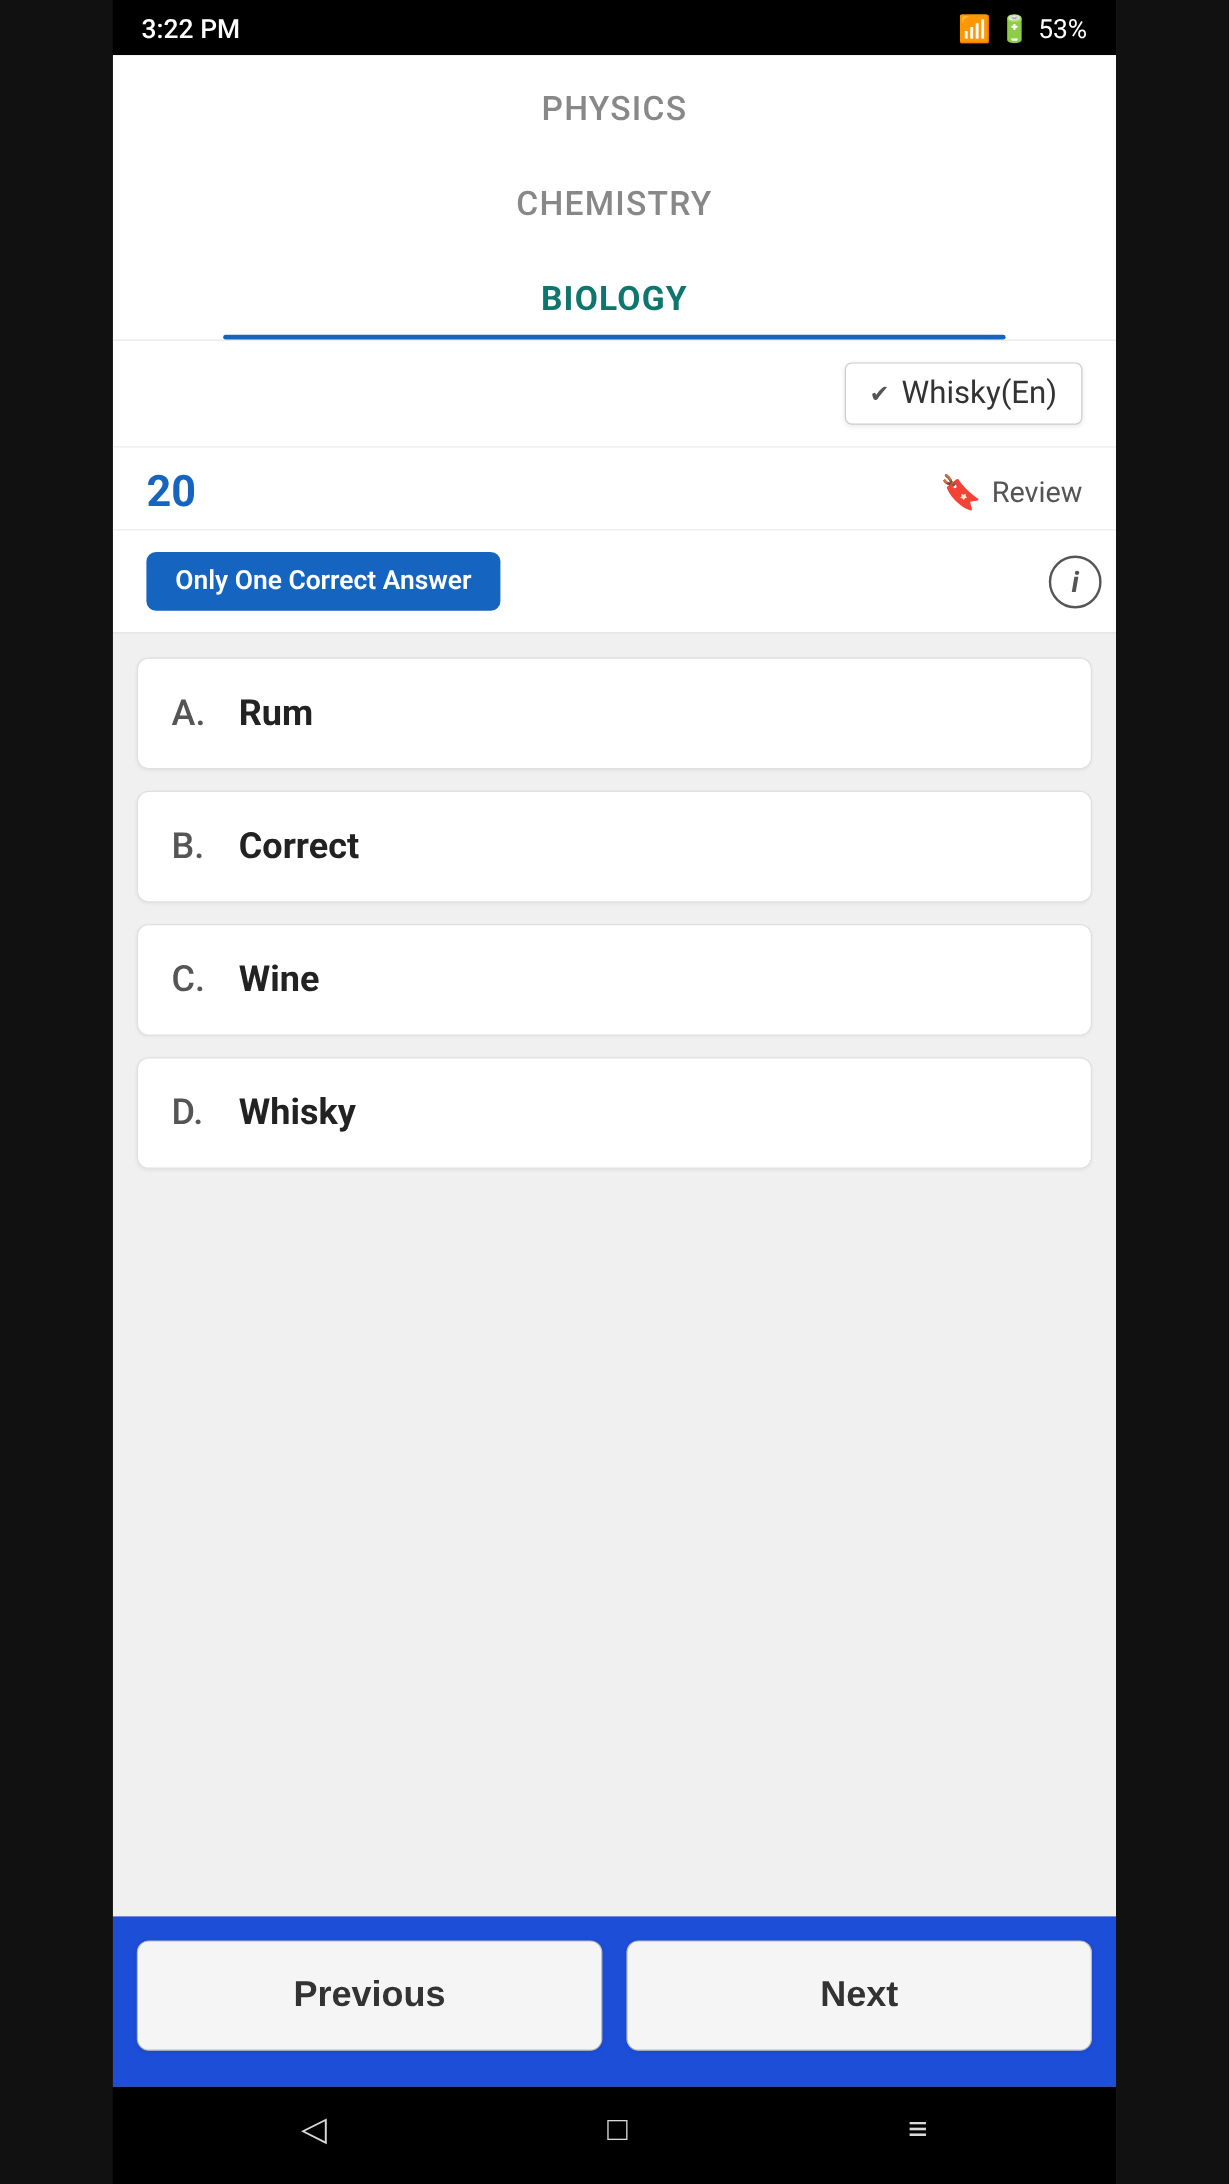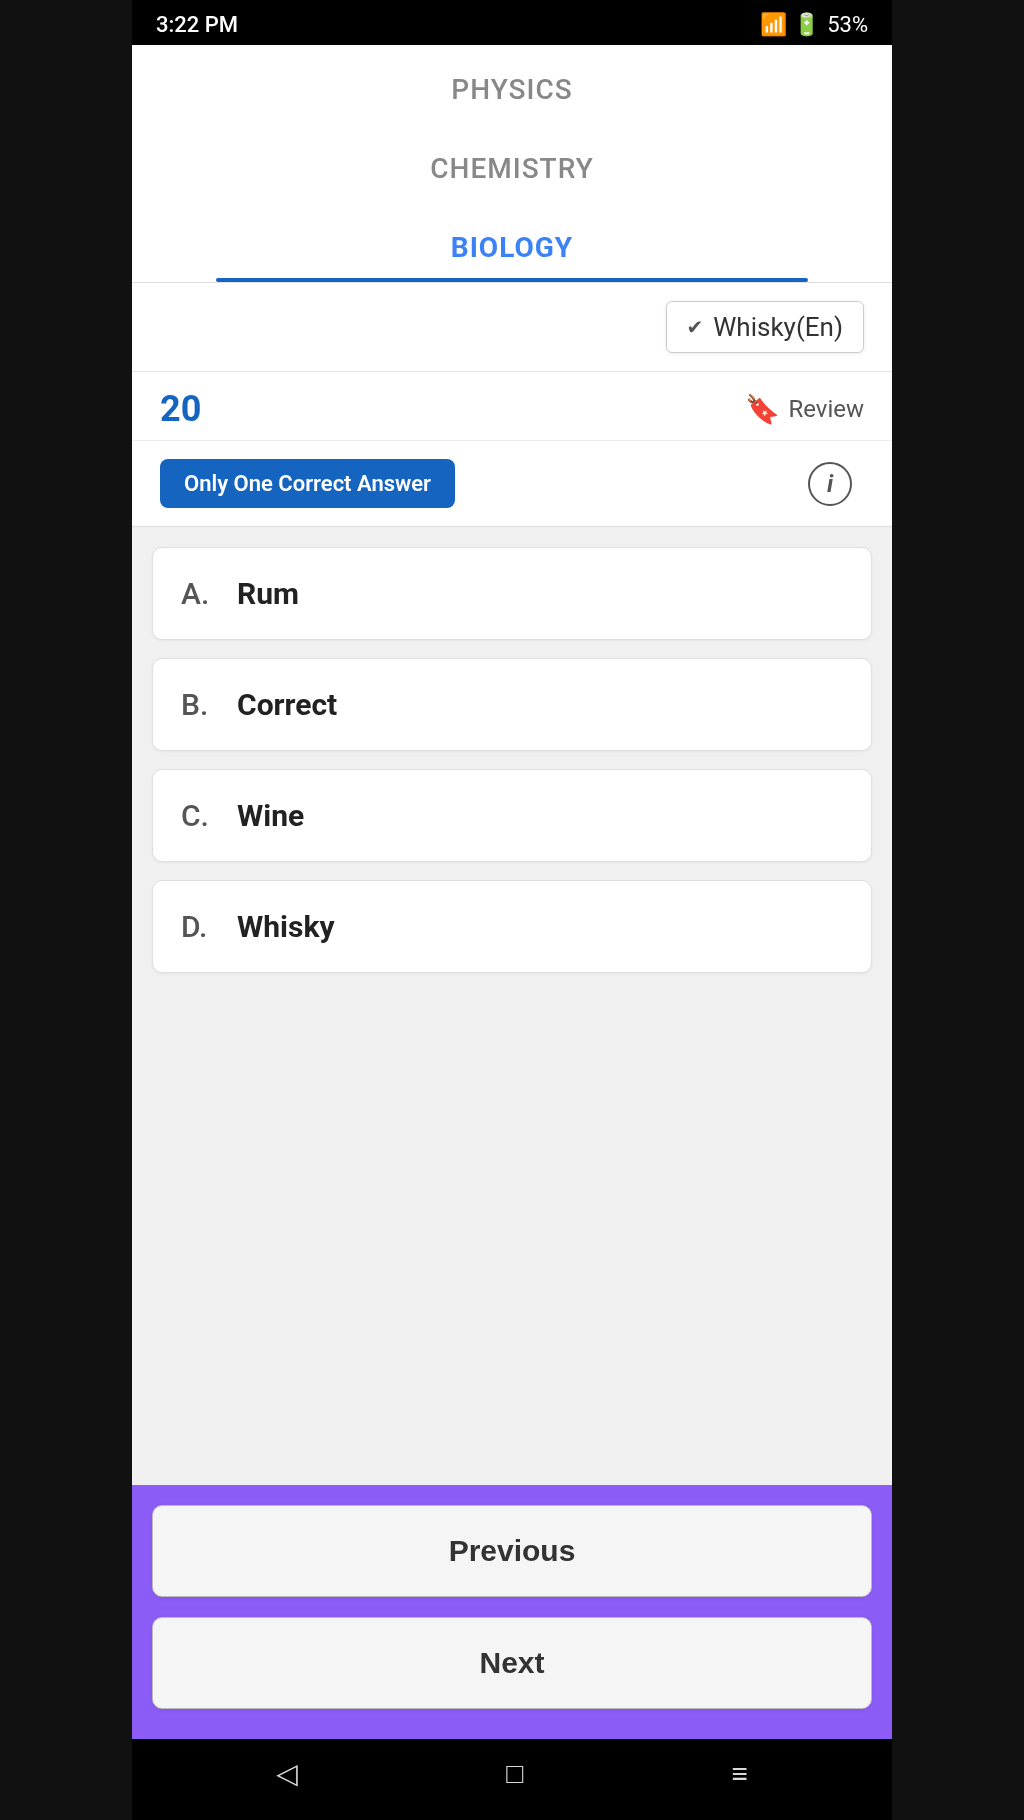--- a/index.html
+++ b/index.html
@@ -8,21 +8,21 @@
     body {
       background: #111;
       display: flex;
       justify-content: center;
       align-items: center;
       min-height: 100vh;
       font-family: 'Roboto', Arial, sans-serif;
     }
 
     .phone-frame {
-      width: 760px;
+      width: 836px;
       min-height: 1820px;
       background: #000;
       position: relative;
       display: flex;
       flex-direction: column;
       overflow: hidden;
     }
 
     .status-bar {
       background: #000;
@@ -68,21 +68,21 @@
       padding: 28px 10px 18px 10px;
       font-size: 28px;
       font-weight: 500;
       color: #888;
       cursor: pointer;
       position: relative;
       letter-spacing: 1px;
     }
 
     .tab-item.active {
-      color: #3b82f6;
+      color: #0f766e;
       font-weight: 700;
     }
 
     .tab-item.active::after {
       content: '';
       position: absolute;
       bottom: 0;
       left: 10%;
       width: 80%;
       height: 4px;
@@ -161,21 +161,21 @@
     .question-text strong {
       font-weight: 800;
     }
 
     
     .answer-type-row {
       background: #fff;
       display: flex;
       align-items: center;
       justify-content: space-between;
-      padding: 18px 40px 18px 28px;
+      padding: 18px 12px 18px 28px;
       border-top: 1px solid #ececec;
       gap: 28px;
     }
 
     .answer-type-badge {
       background: #1565C0;
       color: #fff;
       font-size: 22px;
       font-weight: 600;
       border-radius: 8px;
@@ -235,23 +235,23 @@
       min-width: 36px;
     }
 
     .option-text {
       color: #222;
       font-weight: bold;
     }
 
     
     .nav-buttons {
-      background: #8b5cf6;
-      display: flex;
-      flex-direction: column;
+      background: #1d4ed8;
+      display: flex;
+      flex-direction: row;
       gap: 20px;
       padding: 20px 20px 30px 20px;
     }
 
     .nav-btn {
       flex: 1;
       background: #f5f5f5;
       border: 1.5px solid #bbb;
       border-radius: 10px;
       font-size: 30px;

